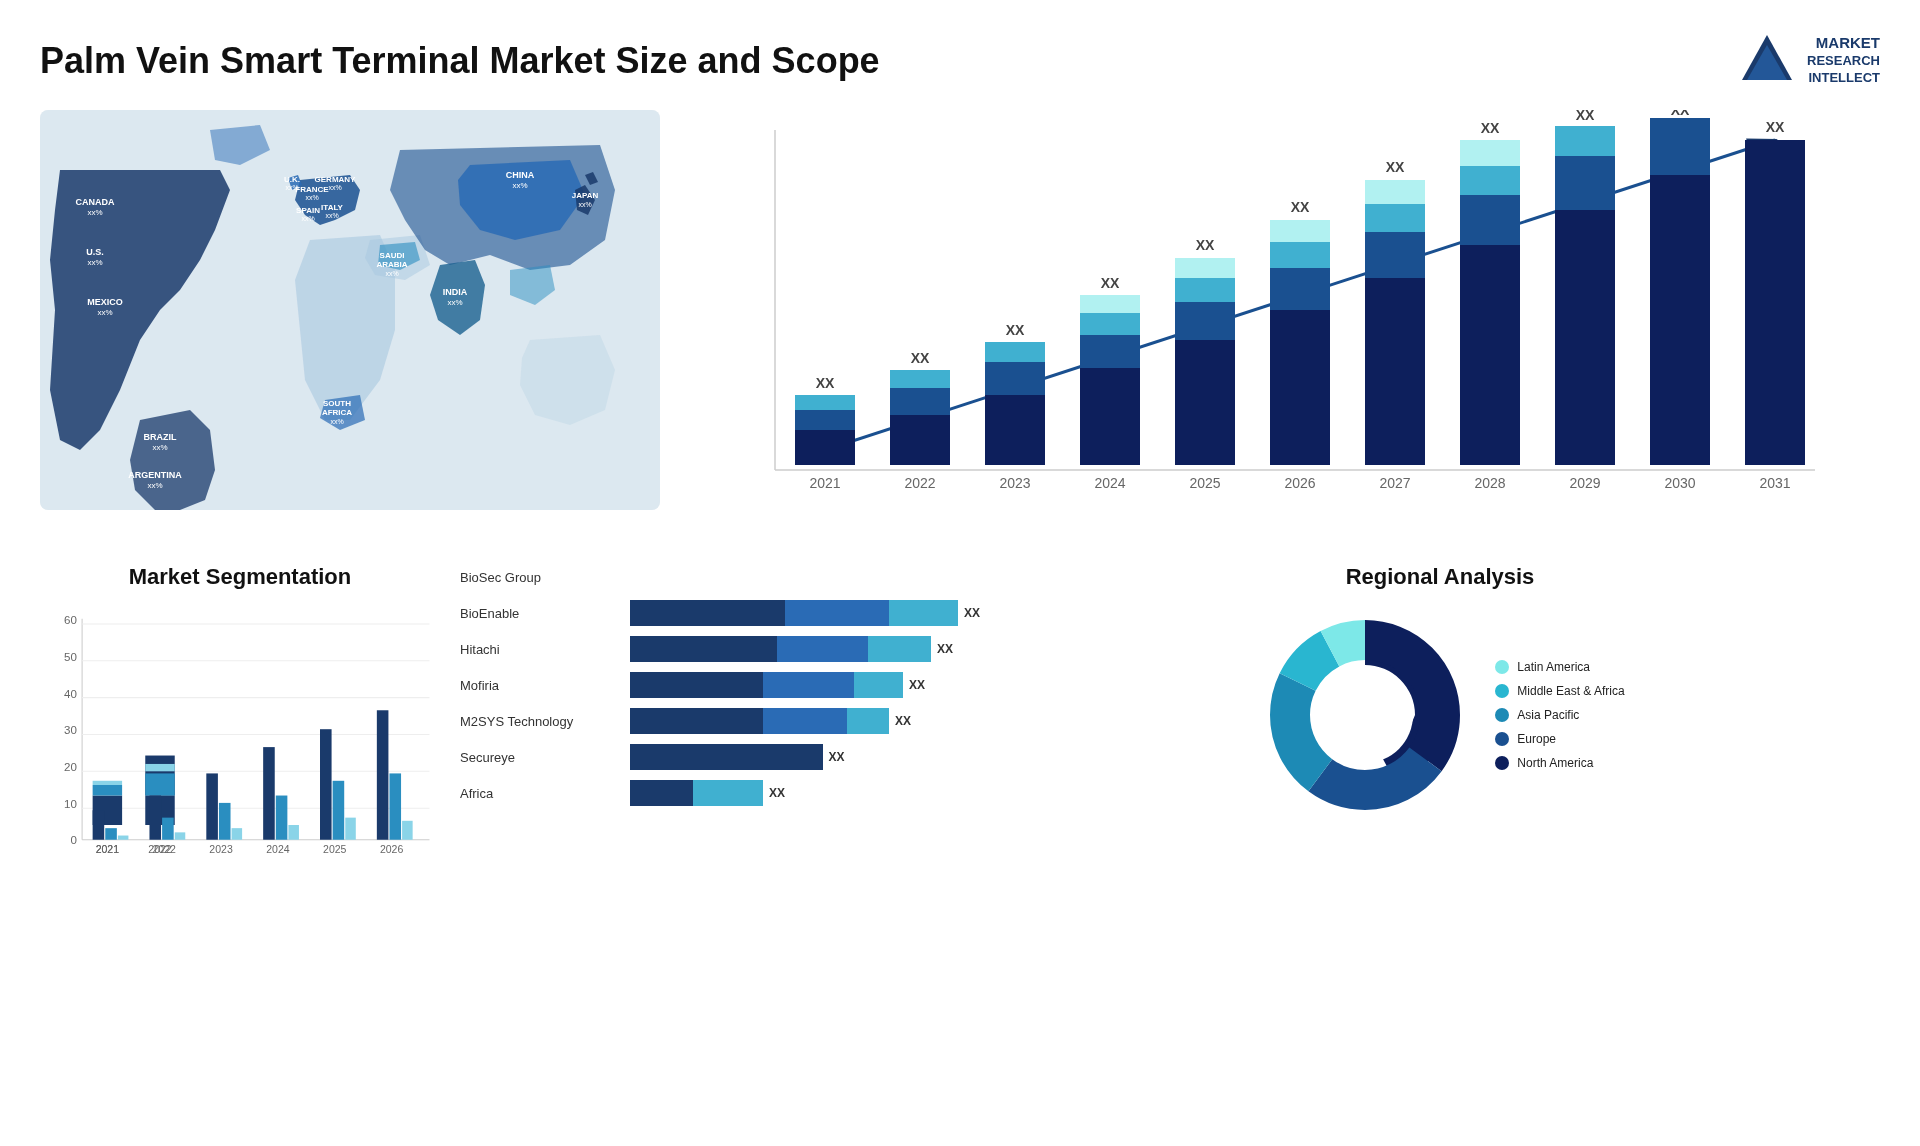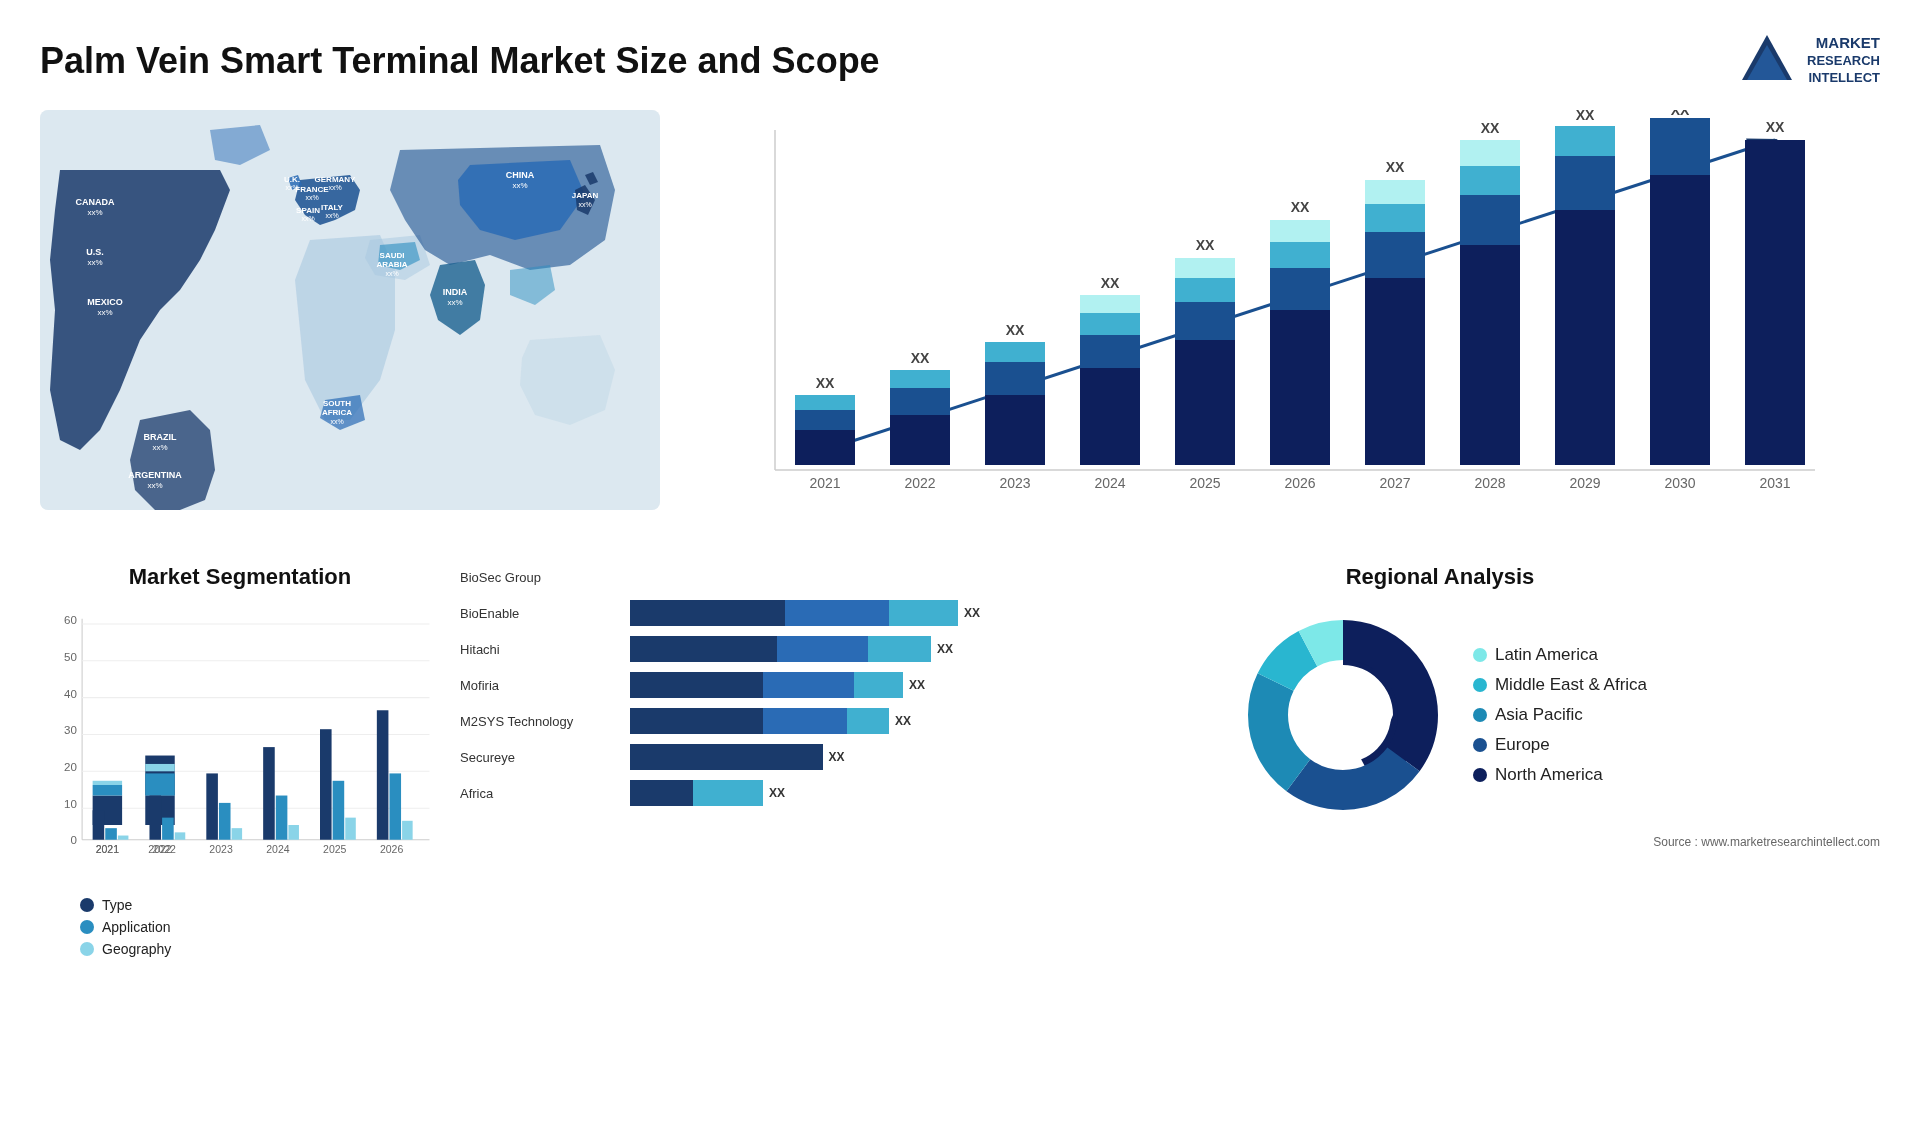--- a/index.html
+++ b/index.html
@@ -203,21 +203,21 @@
     .regional-legend {
       display: flex;
       flex-direction: column;
       gap: 10px;
     }
 
     .regional-legend-item {
       display: flex;
       align-items: center;
       gap: 8px;
-      font-size: 17px;
+      font-size: 12px;
     }
 
     .regional-legend-dot {
       width: 14px;
       height: 14px;
       border-radius: 50%;
       flex-shrink: 0;
     }
 
     .source-text {
@@ -479,34 +479,20 @@
 
       <text x="64" y="233" text-anchor="middle" font-size="10" fill="#666">2021</text>
       <text x="118" y="233" text-anchor="middle" font-size="10" fill="#666">2022</text>
       <text x="172" y="233" text-anchor="middle" font-size="10" fill="#666">2023</text>
       <text x="226" y="233" text-anchor="middle" font-size="10" fill="#666">2024</text>
       <text x="280" y="233" text-anchor="middle" font-size="10" fill="#666">2025</text>
       <text x="334" y="233" text-anchor="middle" font-size="10" fill="#666">2026</text>
     </svg>
 
     
-    <div class="seg-legend">
-      <div class="legend-item">
-        <div class="legend-dot" style="background:#1a3a6b;"></div>
-        <span>Type</span>
-      </div>
-      <div class="legend-item">
-        <div class="legend-dot" style="background:#2a8ec0;"></div>
-        <span>Application</span>
-      </div>
-      <div class="legend-item">
-        <div class="legend-dot" style="background:#8ad4e8;"></div>
-        <span>Geography</span>
-      </div>
-    </div>
   </div>
 
   <div class="key-players-section">
     <div class="players-list">
 
       <div class="player-row">
         <span class="player-name">BioSec Group</span>
         <div class="player-bar-container"></div>
       </div>
 
@@ -604,16 +590,15 @@
         <div class="regional-legend-item">
           <div class="regional-legend-dot" style="background:#1a5090;"></div>
           <span>Europe</span>
         </div>
         <div class="regional-legend-item">
           <div class="regional-legend-dot" style="background:#0d1f5c;"></div>
           <span>North America</span>
         </div>
       </div>
     </div>
-    <div class="source-text">Source : www.marketresearchintellect.com</div>
   </div>
 
 </div>
 
 </body></html>

